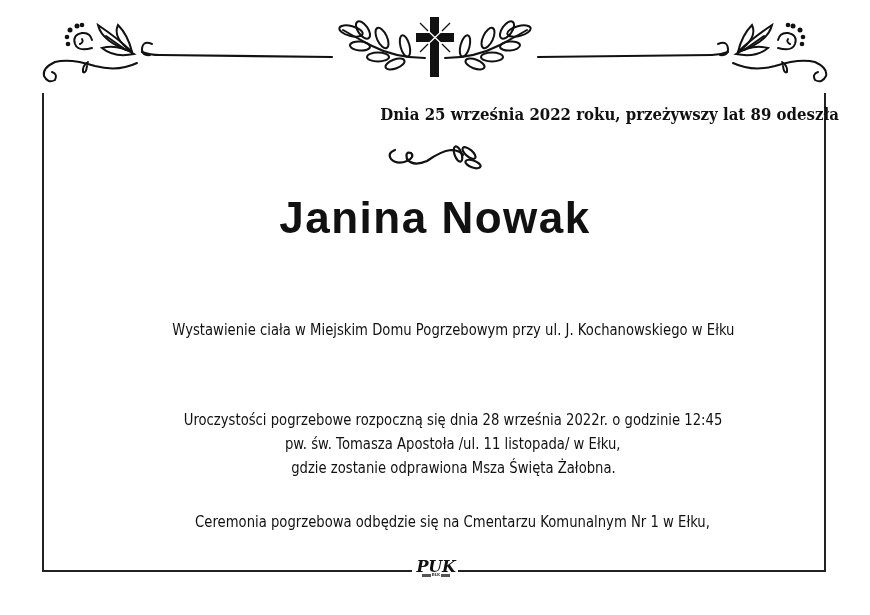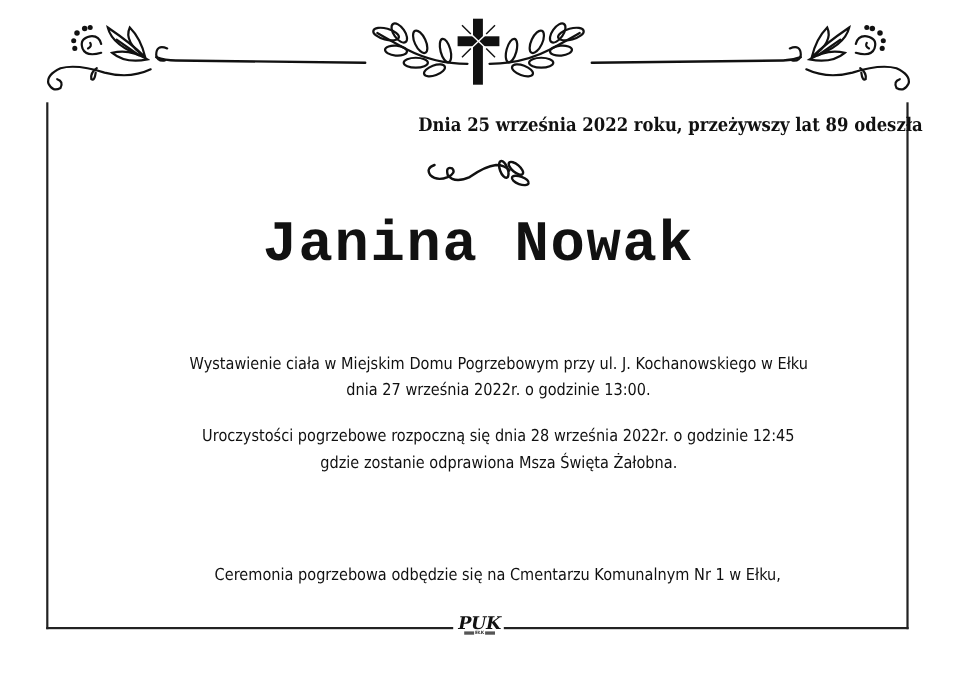--- a/index.html
+++ b/index.html
@@ -8,25 +8,25 @@
   .frame-right { position: absolute; left: 824px; top: 93px; width: 2px; height: 479px; background: #222; }
   .frame-bottom-l { position: absolute; left: 42px; top: 570px; width: 370px; height: 2px; background: #222; }
   .frame-bottom-r { position: absolute; left: 458px; top: 570px; width: 368px; height: 2px; background: #222; }
   .ornament { position: absolute; left: 0; top: 0; }
   .logo { position: absolute; left: 414px; top: 562px; width: 44px; text-align: center; }
   .logo-main { font-family: "DejaVu Serif", serif; font-weight: bold; font-style: italic; font-size: 16px; line-height: 10px; letter-spacing: -0.3px; color: #111; }
   .logo-sub { display: flex; align-items: center; justify-content: center; gap: 1px; margin-top: 1px; }
   .logo-sub .bar { width: 9px; height: 3px; background: #555; }
   .logo-sub .txt { font-size: 4px; font-weight: bold; line-height: 4px; color: #333; font-family: "DejaVu Sans", sans-serif; }
   .intro { position: absolute; left: 0; width: 870px; top: 104px; text-align: right; font-family: "DejaVu Serif", serif; font-weight: bold; font-size: 17px; letter-spacing: 0px; }
-  .name { position: absolute; left: 0; width: 870px; top: 193px; text-align: center; font-family: Liberation Mono, monospace; font-weight: bold; font-size: 52px; letter-spacing: 1.5px; }
+  .name { position: absolute; left: 0; width: 870px; top: 193px; text-align: center; font-family: Liberation Sans, sans-serif; font-weight: bold; font-size: 44px; letter-spacing: 1.5px; }
   .para { position: absolute; left: 0; width: 870px; text-align: center; font-family: "DejaVu Sans", sans-serif; font-size: 15px; line-height: 24px; transform-origin: center top; }
   .para div { white-space: nowrap; margin-left: 36px; }
   .p1 { top: 318px; }
-  .p2 { top: 384px; }
+  .p2 { top: 408px; }
   .p3 { top: 510px; }
   .cond { display: inline-block; transform: scaleX(0.88); transform-origin: center; }
 </style>
 </head>
 <body>
 
 <svg class="ornament" width="870" height="100" viewBox="0 0 870 100" xmlns="http://www.w3.org/2000/svg">
   <g fill="none" stroke="#111" stroke-linecap="round">
 
     <path d="M142 52 Q150 55 160 55 L332 57" stroke-width="2.2"></path>
@@ -125,25 +125,25 @@
     <ellipse cx="73" cy="13" rx="8" ry="3.5" transform="rotate(70 73 13)"></ellipse>
     <ellipse cx="84" cy="12" rx="8" ry="3.5" transform="rotate(40 84 12)"></ellipse>
     <ellipse cx="88" cy="23" rx="8" ry="3.5" transform="rotate(20 88 23)"></ellipse>
   </g>
 </svg>
 
 <div class="name">Janina Nowak</div>
 
 <div class="para p1">
   <div><span class="cond">Wystawienie ciała w Miejskim Domu Pogrzebowym przy ul. J. Kochanowskiego w Ełku</span></div>
-  <div><span class="cond">dnia 27 września 2022r. o godzinie 13:00.</span></div>
 </div>
 
 <div class="para p2">
   <div><span class="cond">Uroczystości pogrzebowe rozpoczną się dnia 28 września 2022r. o godzinie 12:45</span></div>
+  <div><span class="cond">pw. św. Tomasza Apostoła /ul. 11 listopada/ w Ełku,</span></div>
   <div><span class="cond">gdzie zostanie odprawiona Msza Święta Żałobna.</span></div>
 </div>
 
 <div class="para p3">
   <div><span class="cond">Ceremonia pogrzebowa odbędzie się na Cmentarzu Komunalnym Nr 1 w Ełku,</span></div>
 </div>
 
 <div class="logo">
   <div class="logo-main">PUK</div>
   <div class="logo-sub">

